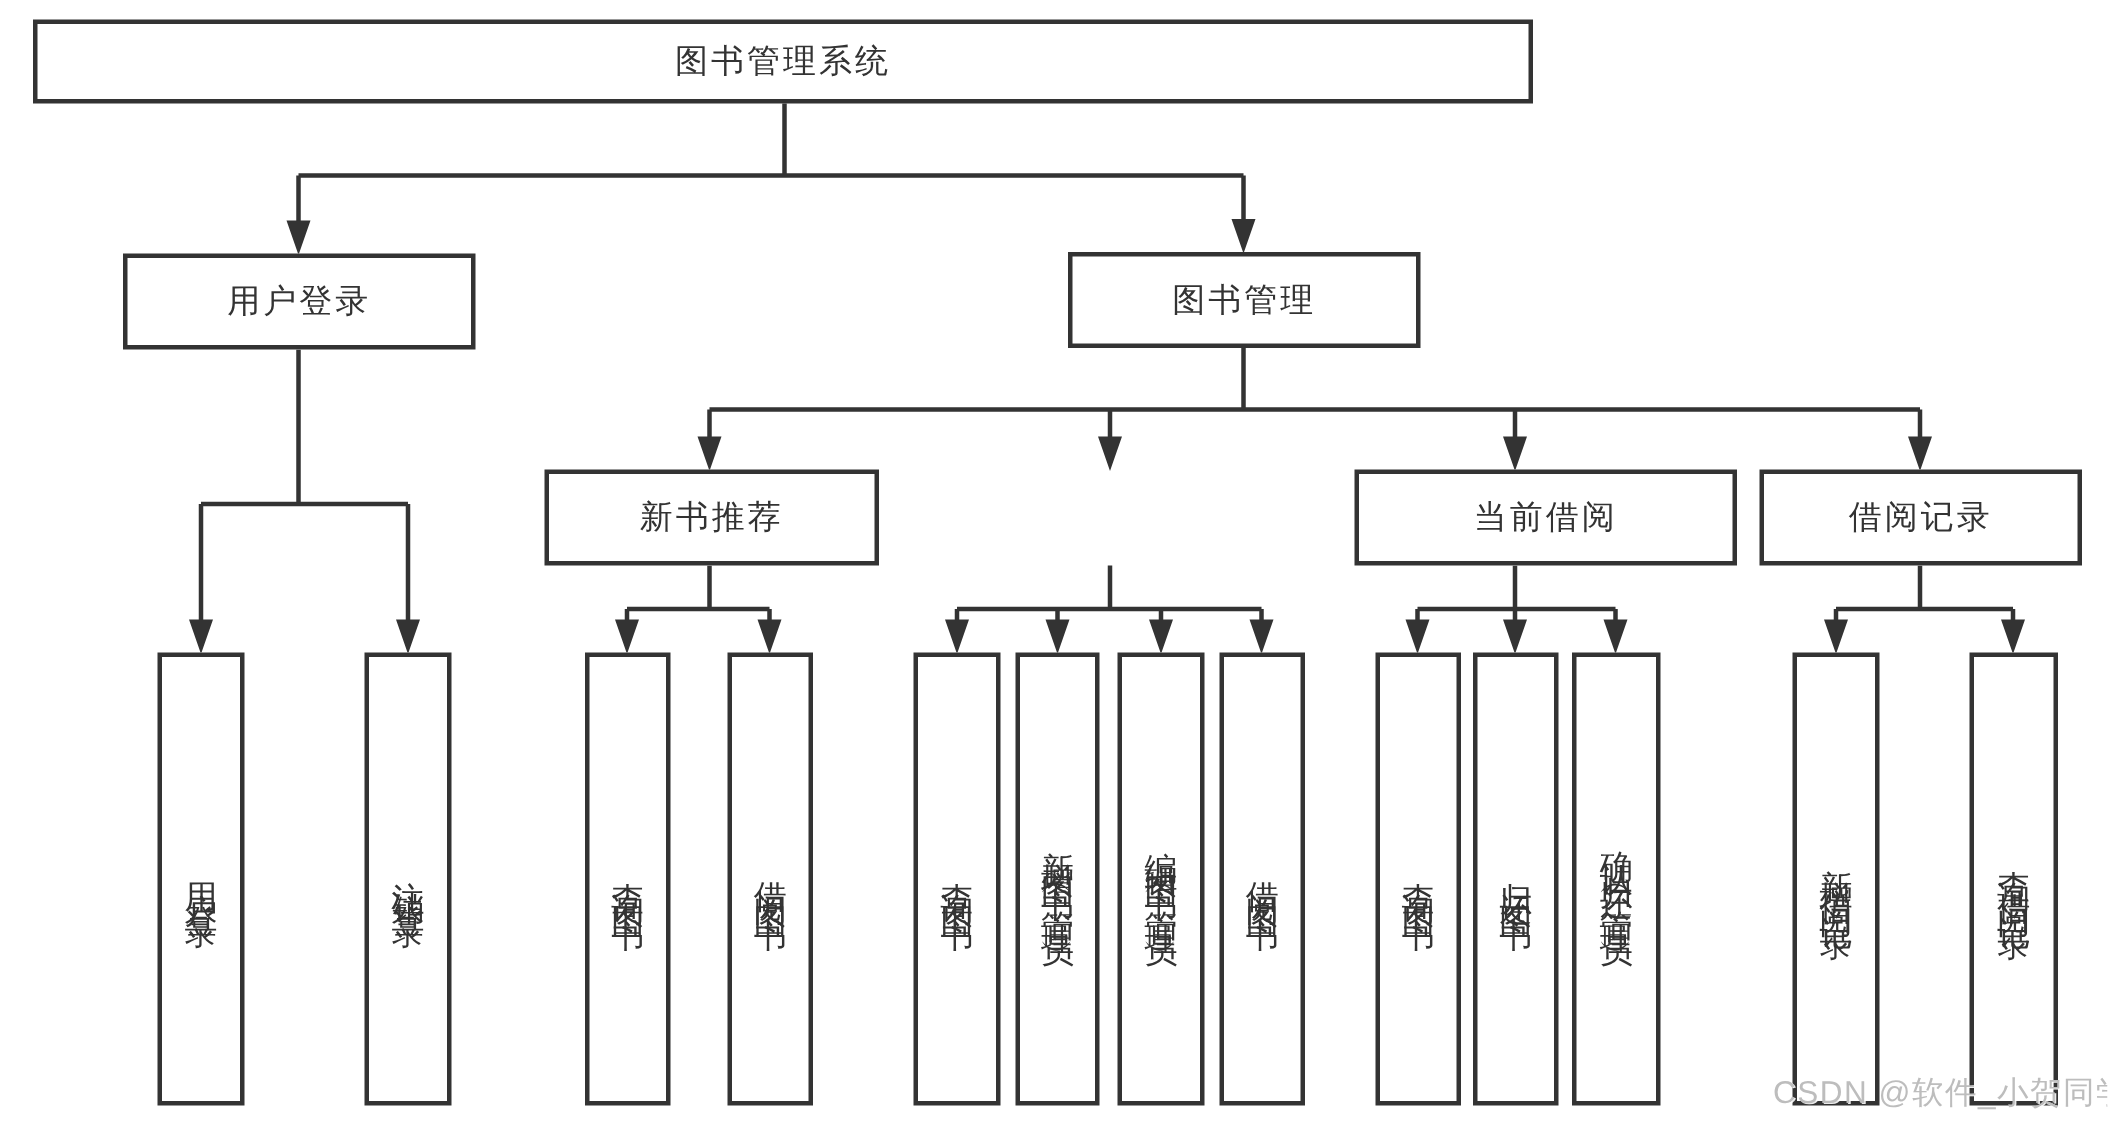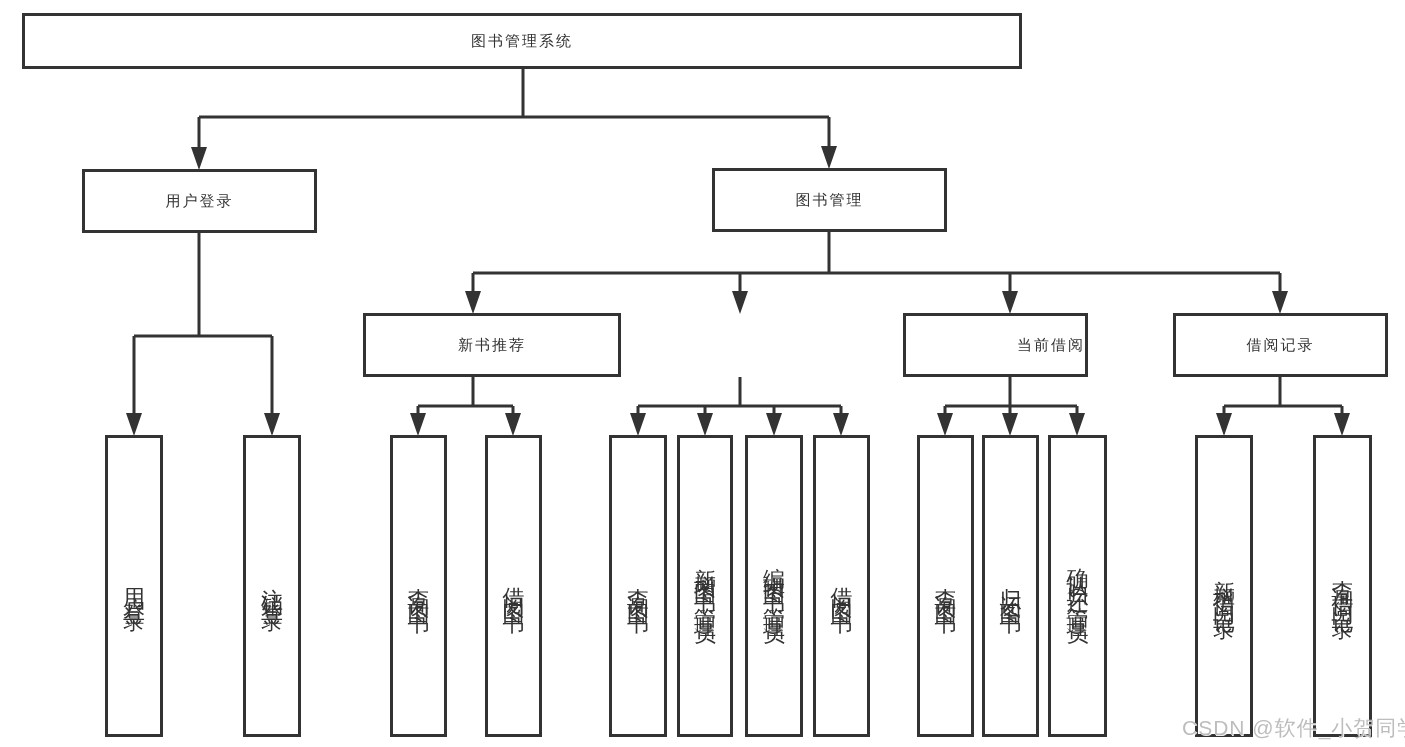--- a/index.html
+++ b/index.html
@@ -27,21 +27,21 @@
     position: absolute;
     box-sizing: border-box;
     background: #ffffff;
     border: 3px solid #333333;
     display: flex;
     align-items: center;
     justify-content: center;
     color: #333333;
   }
   .node .lbl {
-    font-size: 15px;
+    font-size: 22px;
     letter-spacing: 2px;
     white-space: nowrap;
     color: #333333;
   }
   .node.leaf .lbl {
     writing-mode: vertical-rl;
     white-space: normal;
     letter-spacing: 8px;
     line-height: 1;
     font-size: 22px;
@@ -87,24 +87,24 @@
     <span class="lbl">图书管理系统</span>
   </div>
 
   <div class="node" style="left:82px; top:169px; width:235px; height:64px;">
     <span class="lbl">用户登录</span>
   </div>
   <div class="node" style="left:712px; top:168px; width:235px; height:64px;">
     <span class="lbl">图书管理</span>
   </div>
 
-  <div class="node" style="left:363px; top:313px; width:258px; height:64px;">
+  <div class="node" style="left:363px; top:313px; width:223px; height:64px;">
     <span class="lbl">新书推荐</span>
   </div>
-  <div class="node" style="left:903px; top:313px; width:185px; height:64px;justify-content:flex-end;">
+  <div class="node" style="left:903px; top:313px; width:255px; height:64px;">
     <span class="lbl">当前借阅</span>
   </div>
   <div class="node" style="left:1173px; top:313px; width:215px; height:64px;">
     <span class="lbl">借阅记录</span>
   </div>
 
   <div class="node leaf" style="left:105px; top:435px; width:58px; height:302px;">
     <span class="lbl">用户登录</span>
   </div>
   <div class="node leaf" style="left:243px; top:435px; width:58px; height:302px;">

